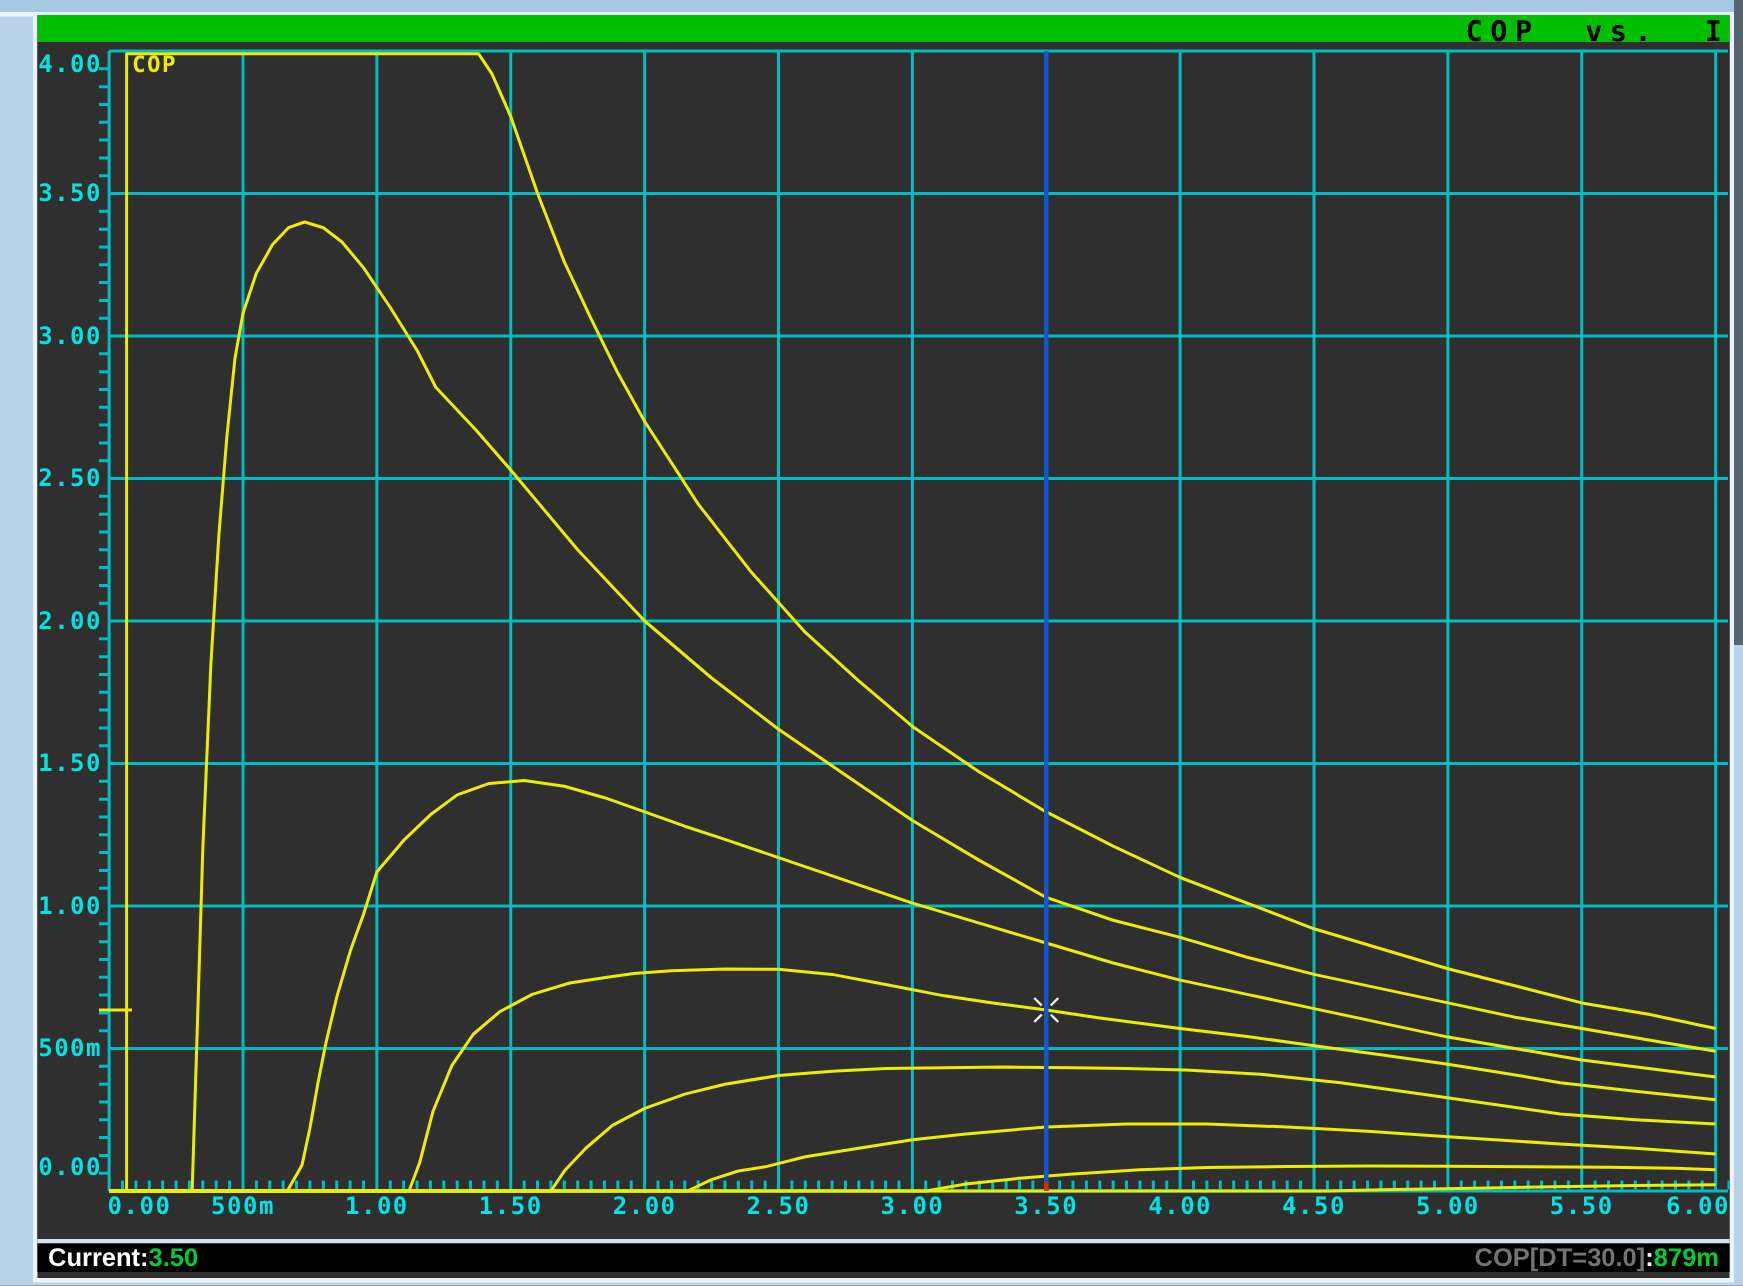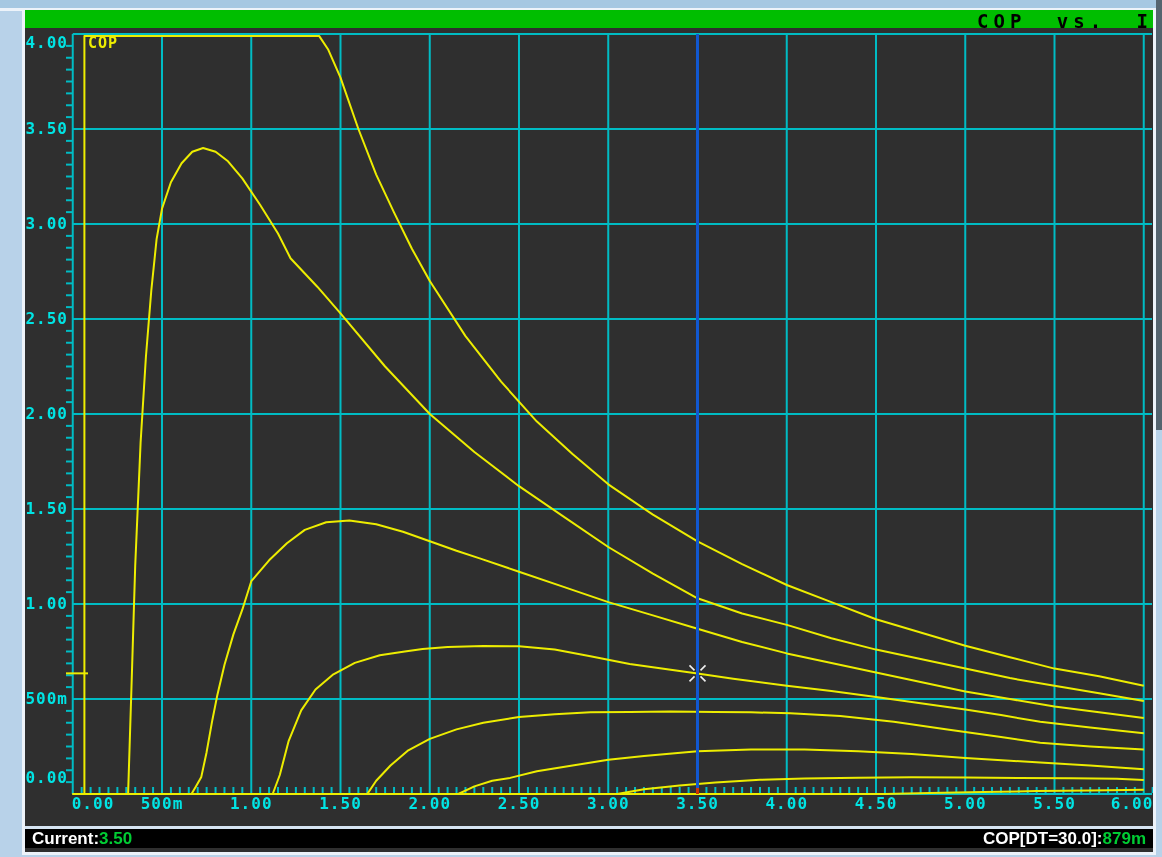--- a/index.html
+++ b/index.html
@@ -15,21 +15,21 @@
     font:bold 19px "DejaVu Sans Mono",monospace;line-height:22px;
     letter-spacing:5px;word-spacing:14px;}
   .plotwrap{position:relative;width:1128px;height:798px;background:#2F2F2F;}
   .plotwrap svg{position:absolute;left:0;top:0;}
   .divider{height:3px;background:#D6E4F2;}
   .statusbar{height:19px;background:#000;display:flex;justify-content:space-between;
     align-items:flex-start;padding:0 7px;line-height:19px;
     font:bold 17px "Liberation Sans",sans-serif;}
   .st-white{color:#FFFFFF;}
   .st-green{color:#00CC33;}
-  .st-yellow{color:#ffffff;}
+  .st-yellow{color:#737373;}
   .ticklabel{font:bold 16px "DejaVu Sans Mono",monospace;letter-spacing:1px;}
   .coplabel{font:bold 15px "DejaVu Sans Mono",monospace;letter-spacing:1px;}
 </style>
 </head>
 <body>
 
 <div class="frame-top"></div>
 <div class="frame-gloss"></div>
 <div class="right-shadow"></div>
 <div class="edge-left"></div>

